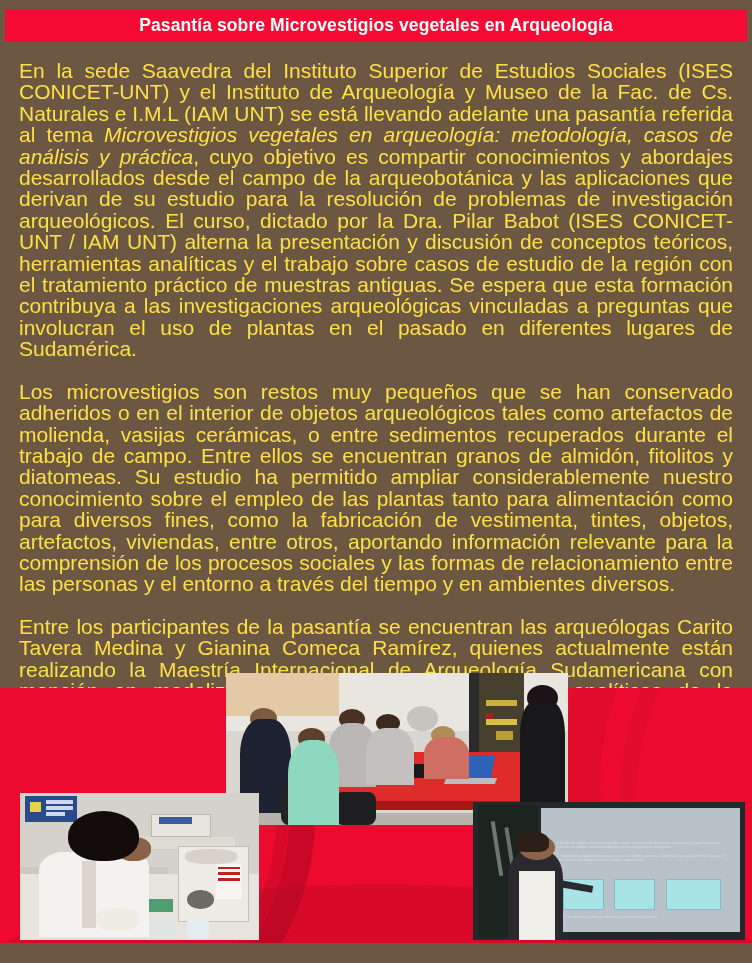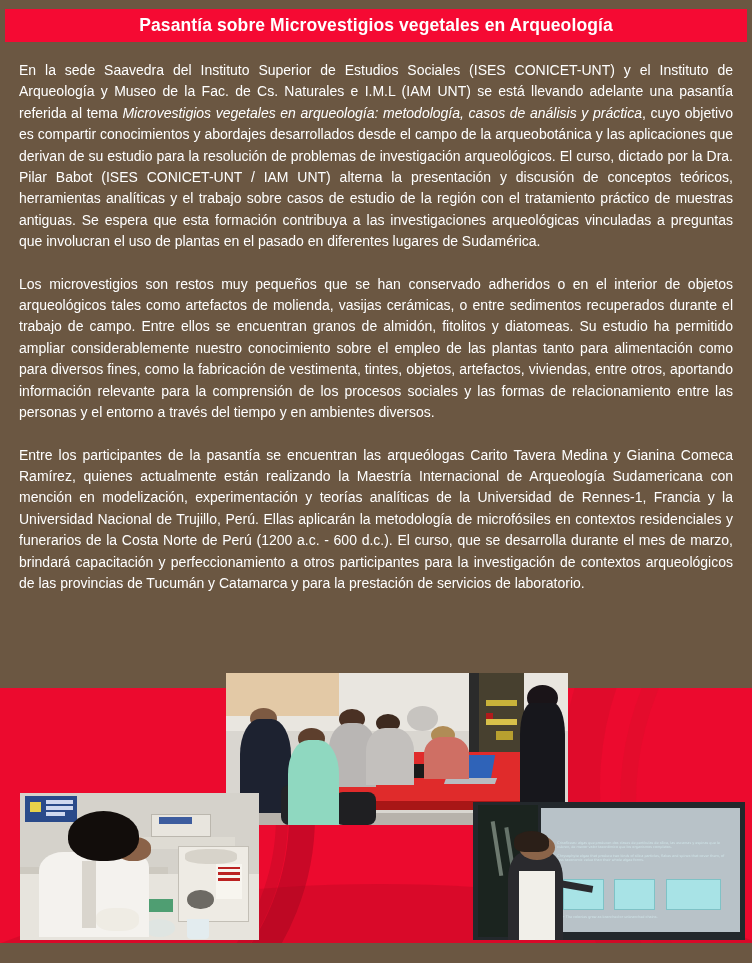--- a/index.html
+++ b/index.html
@@ -37,22 +37,22 @@
     letter-spacing: 0.1px;
     white-space: nowrap;
   }
 
   
   .body-text {
     position: absolute;
     left: 19px;
     top: 60px;
     width: 714px;
-    color: #ffffff;
-    font-size: 14px;
+    color: #fde047;
+    font-size: 21px;
     line-height: 21.4px;
     text-align: justify;
   }
   .body-text p {
     margin: 0 0 21px 0;
   }
   .body-text p:last-child { margin-bottom: 0; }
   .body-text i { font-style: italic; }
 
   

